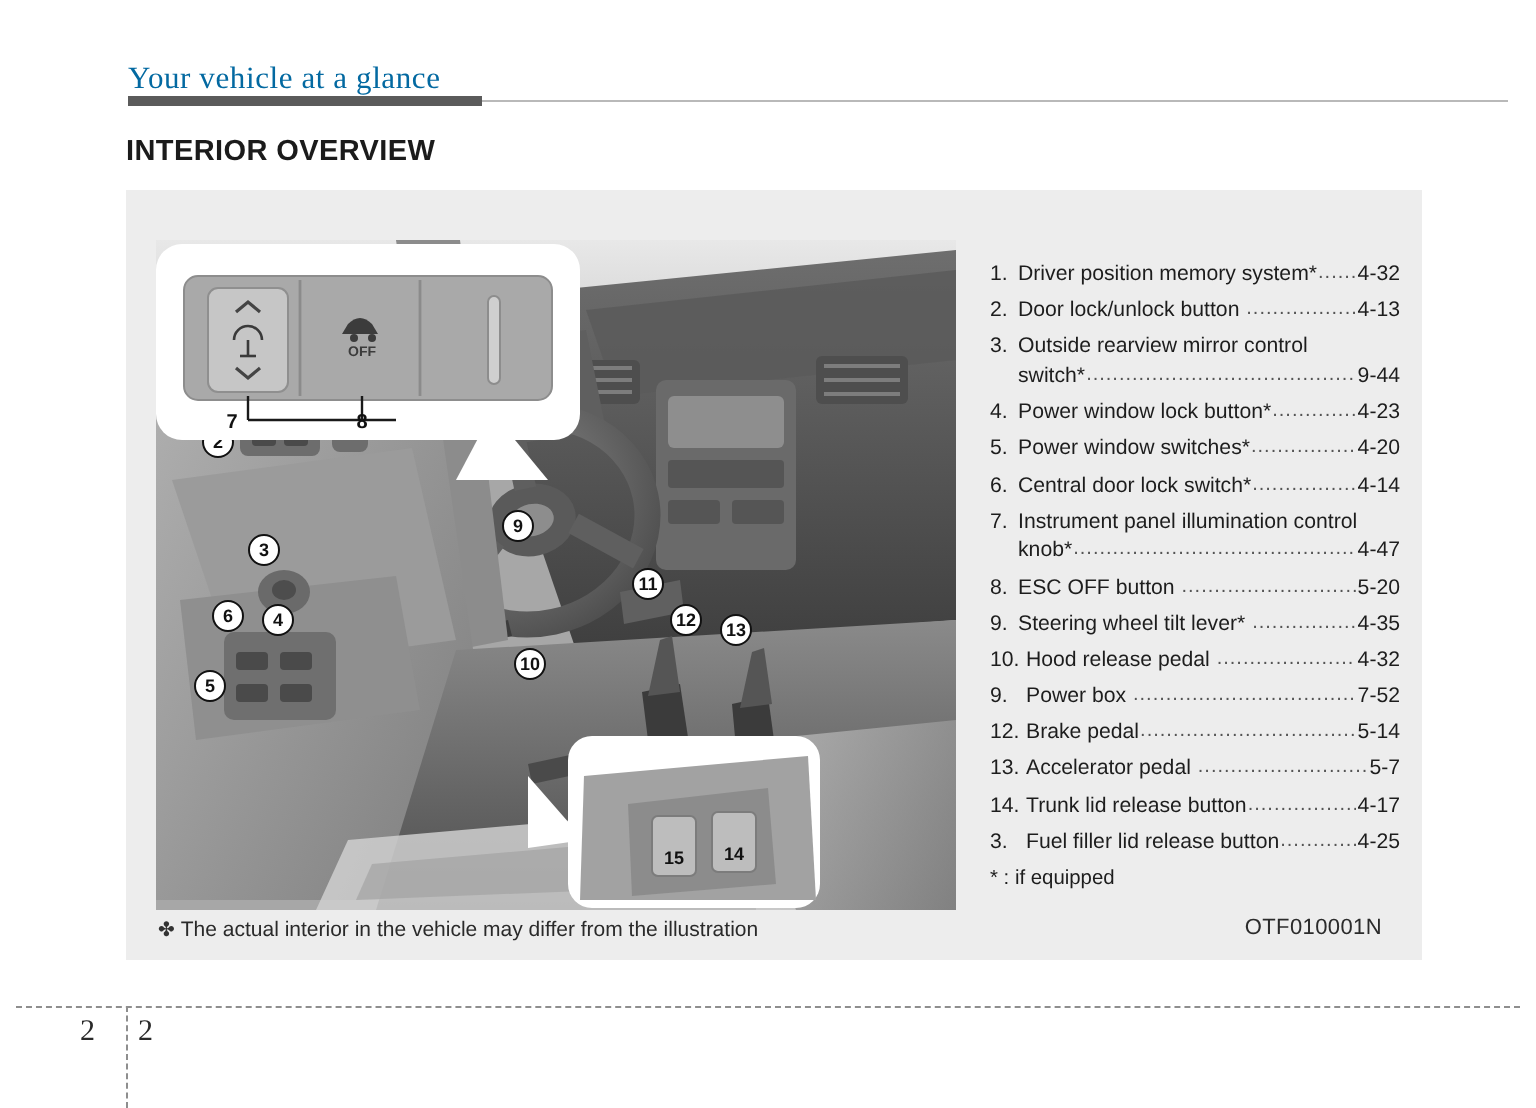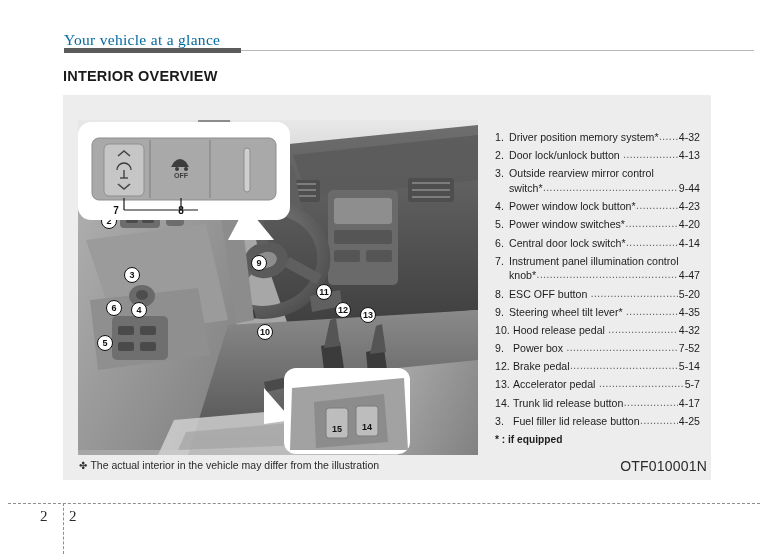--- a/index.html
+++ b/index.html
@@ -82,22 +82,22 @@
     white-space: nowrap;
   }
   .caption-mark {
     font-size: 10px;
     color: #333;
     margin-right: 3px;
   }
 
   .image-code {
     position: absolute;
-    right: 4px; top: 363px;
-    font-size: 14px;
+    right: 20px; top: 363px;
+    font-size: 11px;
     color: #2b2b2b;
     letter-spacing: 0.2px;
   }
 
   
   .legend {
     position: absolute;
     left: 432px; top: 35px;
     width: 205px;
   }
@@ -134,21 +134,20 @@
     line-height: 13px;
     margin: 0 0.5px;
   }
   .entry-page { flex: 0 0 auto; white-space: pre; }
   .entry-nolead { white-space: pre; }
 
   .legend-footnote {
     margin-top: 6px;
     font-size: 10.2px;
     color: #1d1d1d;
-    font-weight: bold;
   }
 
   
   .footer-rule {
     position: absolute;
     left: 8px; top: 503px;
     width: 752px;
     height: 0;
     border-top: 1px dashed #8e8e8e;
   }

